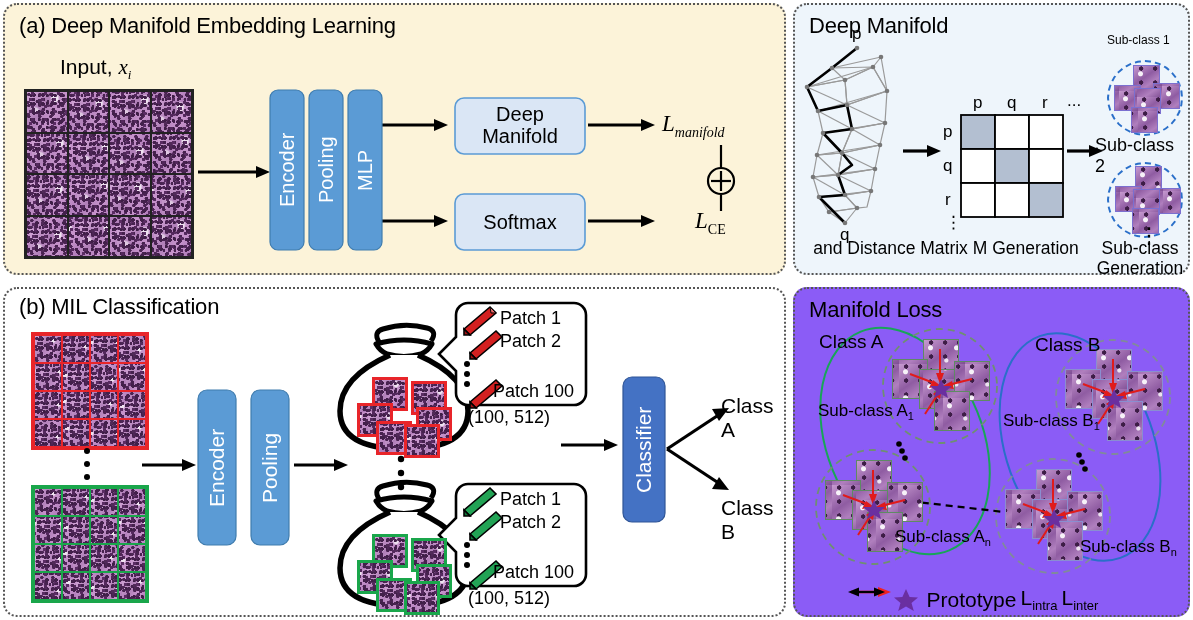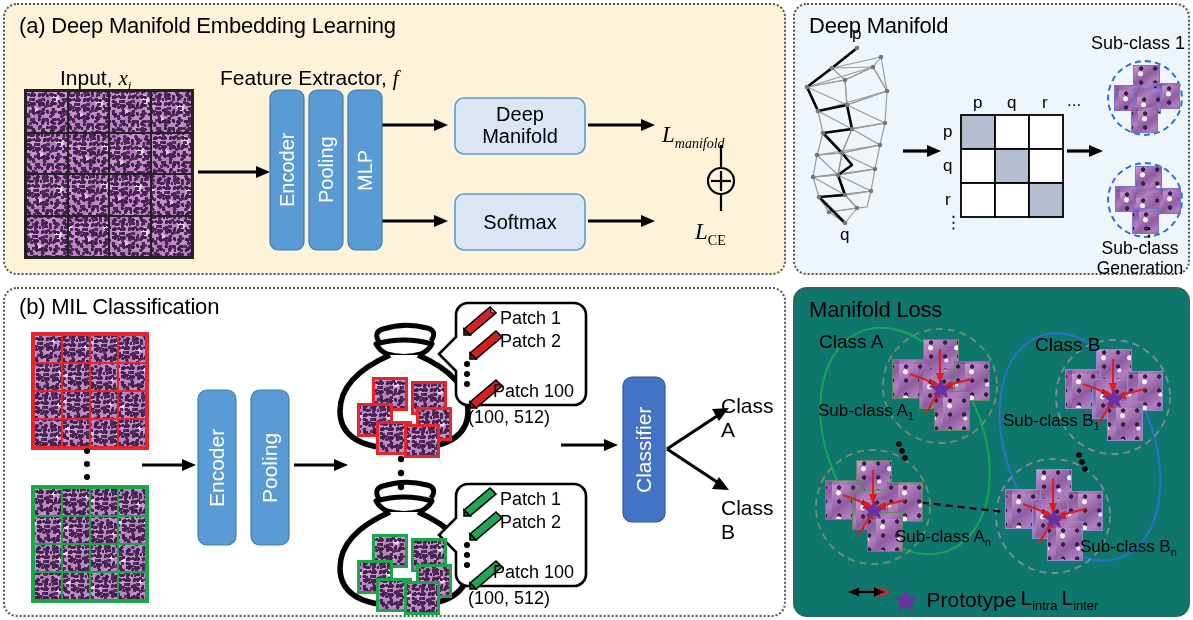--- a/index.html
+++ b/index.html
@@ -2,25 +2,25 @@
 <html><head>
 <meta charset="utf-8">
 <style>
   html,body{margin:0;padding:0;background:#fff;}
   body{width:1193px;height:620px;position:relative;overflow:hidden;
        font-family:"Liberation Sans",sans-serif;color:#000;}
   .panel{position:absolute;border:2.5px dotted #555;border-radius:14px;box-sizing:border-box;}
   #panel-a{left:3px;top:3px;width:783px;height:272px;background:#fcf3d9;}
   #panel-b{left:3px;top:287px;width:783px;height:330px;background:#ffffff;}
   #panel-dm{left:793px;top:3px;width:397px;height:272px;background:#eef5fb;}
-  #panel-ml{left:793px;top:287px;width:397px;height:330px;background:#0f766e;}
+  #panel-ml{left:793px;top:287px;width:397px;height:330px;background:#8b5cf6;}
 
   .ptitle{position:absolute;font-size:22px;letter-spacing:-.2px;white-space:nowrap;}
 
-  .lbl{position:absolute;white-space:nowrap;margin-top:11px;}
+  .lbl{position:absolute;white-space:nowrap;}
 
   
   .he{background-color:#bf8fc4;
       background-image:
         radial-gradient(circle at 17% 23%, #4a2352 0 1.6px, transparent 1.8px),
         radial-gradient(circle at 43% 11%, #53285c 0 1.5px, transparent 1.7px),
         radial-gradient(circle at 77% 31%, #43204b 0 1.8px, transparent 2px),
         radial-gradient(circle at 29% 62%, #5a2c63 0 1.6px, transparent 1.8px),
         radial-gradient(circle at 63% 75%, #47224f 0 1.7px, transparent 1.9px),
         radial-gradient(circle at 88% 59%, #512a59 0 1.5px, transparent 1.7px),
@@ -70,23 +70,20 @@
     <div class="he" style="border:1px solid #222;background-position:4px 8px;"></div>
     <div class="he" style="border:1px solid #222;background-position:8px 4px;"></div>
     <div class="he" style="border:1px solid #222;background-position:0px 6px;"></div>
     <div class="he" style="border:1px solid #222;background-position:10px 10px;"></div>
     <div class="he" style="border:1px solid #222;background-position:3px 12px;"></div>
     <div class="he" style="border:1px solid #222;background-position:11px 5px;"></div>
     <div class="he" style="border:1px solid #222;background-position:7px 9px;"></div>
     <div class="he" style="border:1px solid #222;background-position:2px 2px;"></div>
   </div>
 
-  <div class="lbl" style="left:215px;top:50px;font-size:21px;">
-    <span>Feature Extractor, </span><i style="font-family:'Liberation Serif',serif;">f</i>
-  </div>
 
   <svg width="783" height="272">
 
     <g>
       <line class="arw" x1="193" y1="167" x2="253" y2="167"></line>
       <polygon points="265,167 251,161 251,173" fill="#000"></polygon>
     </g>
 
     <g>
       <line class="arw" x1="377" y1="120" x2="430" y2="120"></line>
@@ -432,40 +429,42 @@
   <div style="position:absolute;left:178px;top:88px;font-size:17px;">p</div>
   <div style="position:absolute;left:212px;top:88px;font-size:17px;">q</div>
   <div style="position:absolute;left:247px;top:88px;font-size:17px;">r</div>
   <div style="position:absolute;left:272px;top:86px;font-size:17px;">...</div>
 
   <div style="position:absolute;left:148px;top:117px;font-size:17px;">p</div>
   <div style="position:absolute;left:148px;top:151px;font-size:17px;">q</div>
   <div style="position:absolute;left:150px;top:185px;font-size:17px;">r</div>
   <div style="position:absolute;left:150px;top:207px;font-size:17px;">⋮</div>
 
-  <div style="position:absolute;left:296px;top:28px;font-size:18px;">Sub-class 1</div>
+  <div style="position:absolute;left:312px;top:28px;font-size:12px;">Sub-class 1</div>
   <div style="position:absolute;left:312px;top:55px;width:72px;height:72px;border:2px dashed #2a6fc9;border-radius:50%;">
     <div class="he2" style="position:absolute;left:24px;top:3px;width:25px;height:24px;border:1.5px solid #7b6fd0;"></div>
     <div class="he2" style="position:absolute;left:5px;top:23px;width:25px;height:24px;border:1.5px solid #7b6fd0;background-position:4px 5px;"></div>
     <div class="he2" style="position:absolute;left:44px;top:21px;width:25px;height:24px;border:1.5px solid #7b6fd0;background-position:8px 2px;"></div>
     <div class="he2" style="position:absolute;left:25px;top:26px;width:25px;height:24px;border:1.5px solid #7b6fd0;background-position:2px 8px;"></div>
     <div class="he2" style="position:absolute;left:22px;top:45px;width:25px;height:24px;border:1.5px solid #7b6fd0;background-position:6px 3px;"></div>
   </div>
 
+  <div style="position:absolute;left:300px;top:130px;font-size:18px;">Sub-class 2</div>
   <div style="position:absolute;left:312px;top:157px;width:72px;height:72px;border:2px dashed #2a6fc9;border-radius:50%;">
     <div class="he2" style="position:absolute;left:26px;top:2px;width:25px;height:24px;border:1.5px solid #7b6fd0;"></div>
     <div class="he2" style="position:absolute;left:6px;top:22px;width:25px;height:24px;border:1.5px solid #7b6fd0;background-position:4px 5px;"></div>
     <div class="he2" style="position:absolute;left:45px;top:24px;width:25px;height:24px;border:1.5px solid #7b6fd0;background-position:8px 2px;"></div>
     <div class="he2" style="position:absolute;left:24px;top:25px;width:25px;height:24px;border:1.5px solid #7b6fd0;background-position:2px 8px;"></div>
     <div class="he2" style="position:absolute;left:23px;top:44px;width:25px;height:24px;border:1.5px solid #7b6fd0;background-position:6px 3px;"></div>
   </div>
 
   <div style="position:absolute;left:343px;top:222px;font-size:22px;line-height:.8;">⋮</div>
 
   <div style="position:absolute;left:6px;top:234px;width:290px;text-align:center;font-size:17.5px;line-height:1.12;">
+    <div>and Distance Matrix M Generation</div>
   </div>
   <div style="position:absolute;left:296px;top:234px;width:98px;text-align:center;font-size:17.5px;line-height:1.12;">
     <div>Sub-class</div>
     <div>Generation</div>
   </div>
 </div>
 
 <div class="panel" id="panel-ml">
   <div class="ptitle" style="left:14px;top:8px;">Manifold Loss</div>
 

